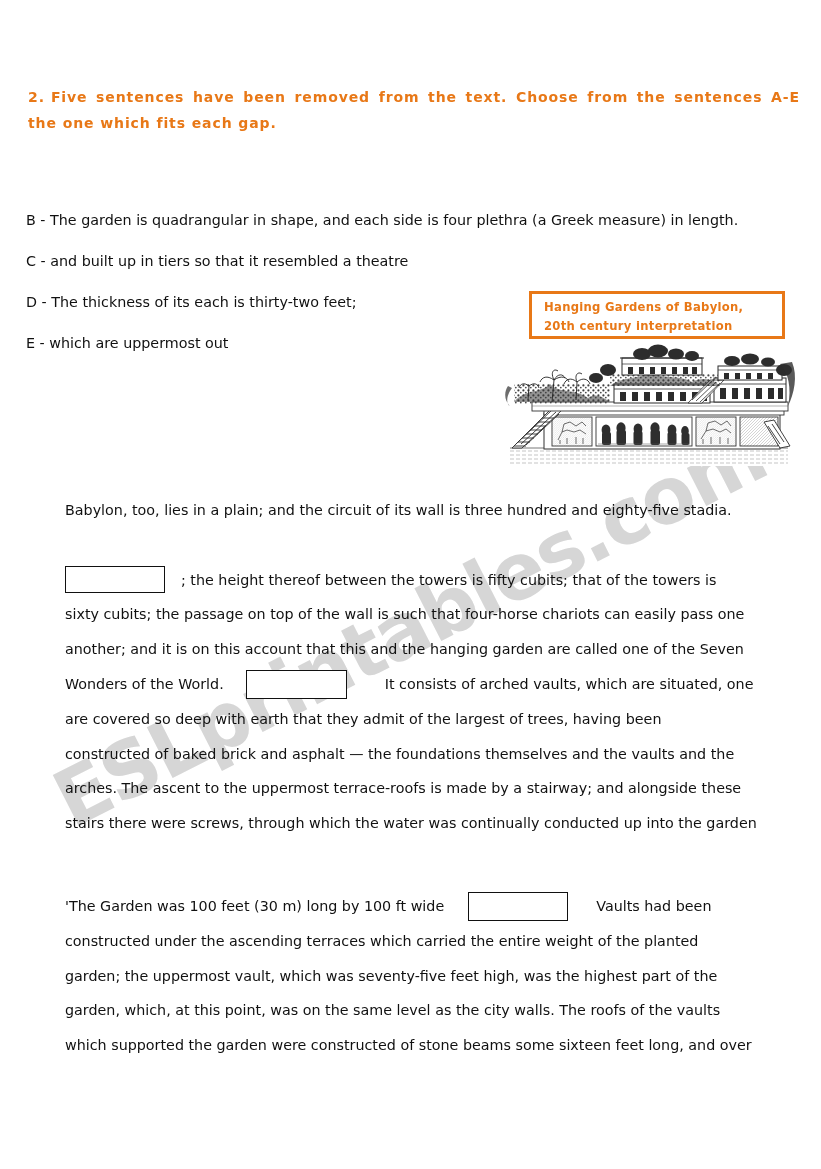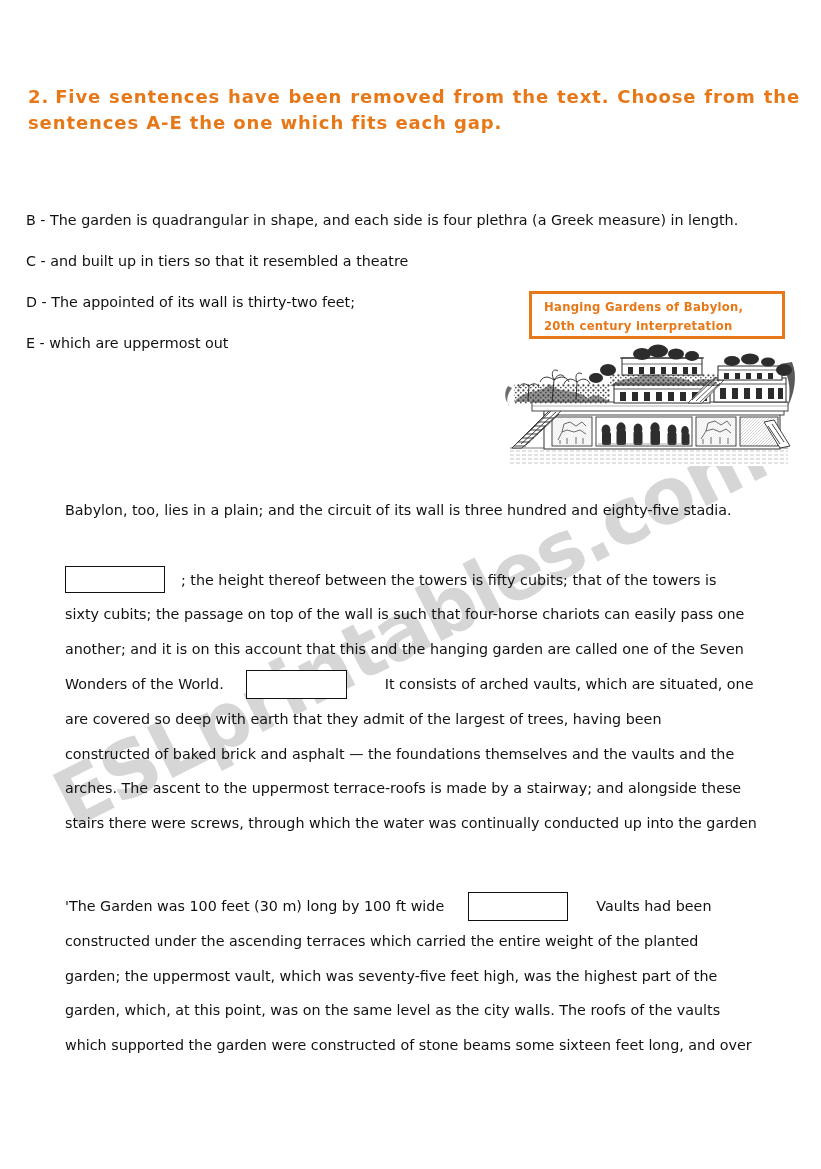--- a/index.html
+++ b/index.html
@@ -48,21 +48,21 @@
 
   
   #instruction {
     position: absolute;
     left: 28px;
     top: 84px;
     width: 772px;
     color: #e87817;
     font-family: "DejaVu Sans", sans-serif;
     font-weight: bold;
-    font-size: 18px;
+    font-size: 14px;
     line-height: 26px;
     letter-spacing: .9px;
     text-align: justify;
     z-index: 10;
   }
   #instruction .num { margin-right: 6px; }
 
   
   #options {
     position: absolute;
@@ -160,21 +160,21 @@
     <div class="wm-text">ESLprintables.com</div>
   </div>
 
   <div id="instruction">
     <span class="num">2.</span><span>Five sentences have been removed from the text. Choose from the sentences A-E the one which fits each gap.</span>
   </div>
 
   <div id="options">
     <div class="option-row">B - The garden is quadrangular in shape, and each side is four plethra (a Greek measure) in length.</div>
     <div class="option-row">C - and built up in tiers so that it resembled a theatre</div>
-    <div class="option-row">D - The appointed of its wall is thirty-two feet;</div>
+    <div class="option-row">D - The thickness of its each is thirty-two feet;</div>
     <div class="option-row">E -  which are uppermost out</div>
   </div>
 
   <div id="caption-box">
     <div class="cap-line">Hanging Gardens of Babylon,</div>
     <div class="cap-line">20th century interpretation</div>
   </div>
 
   <div id="illustration">
     <svg width="308" height="122" viewBox="0 0 308 122" xmlns="http://www.w3.org/2000/svg">

